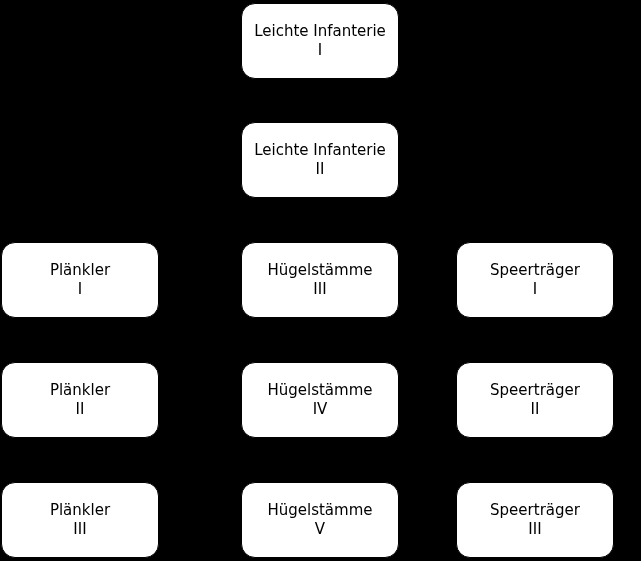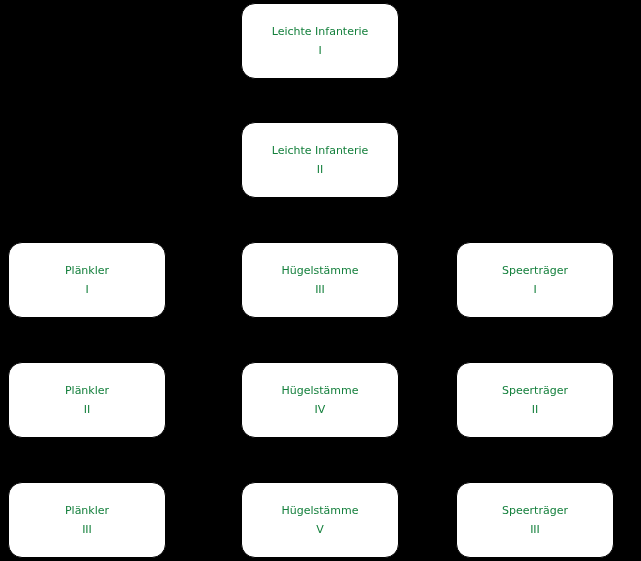--- a/index.html
+++ b/index.html
@@ -25,27 +25,27 @@
     box-sizing: border-box;
     display: flex;
     flex-direction: column;
     align-items: center;
     justify-content: center;
     text-align: center;
   }
   .node .title,
   .node .tier {
     display: block;
-    color: #15803d;
-    font-size: 11px;
+    color: #000000;
+    font-size: 15px;
     line-height: 19px;
     white-space: nowrap;
   }
   
-  .c1 { left: 8px; align-items: center; }
+  .c1 { left: 1px; align-items: center; }
   .c2 { left: 241px; }
   .c3 { left: 456px; }
   
   .r1 { top: 3px; }
   .r2 { top: 122px; }
   .r3 { top: 242px; }
   .r4 { top: 362px; }
   .r5 { top: 482px; }
 </style>
 </head>

